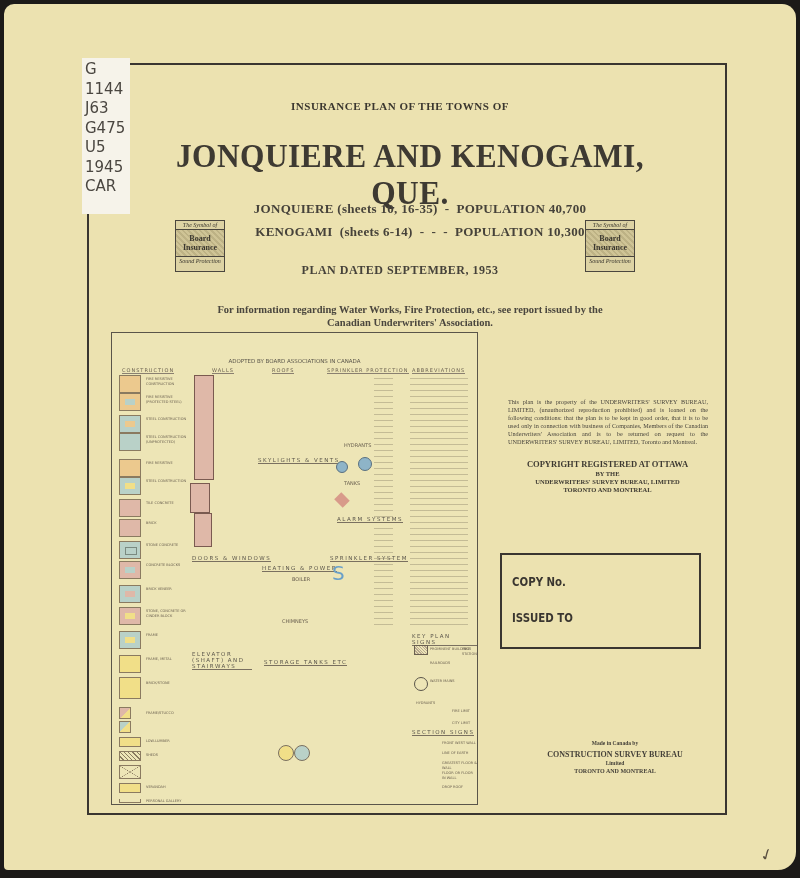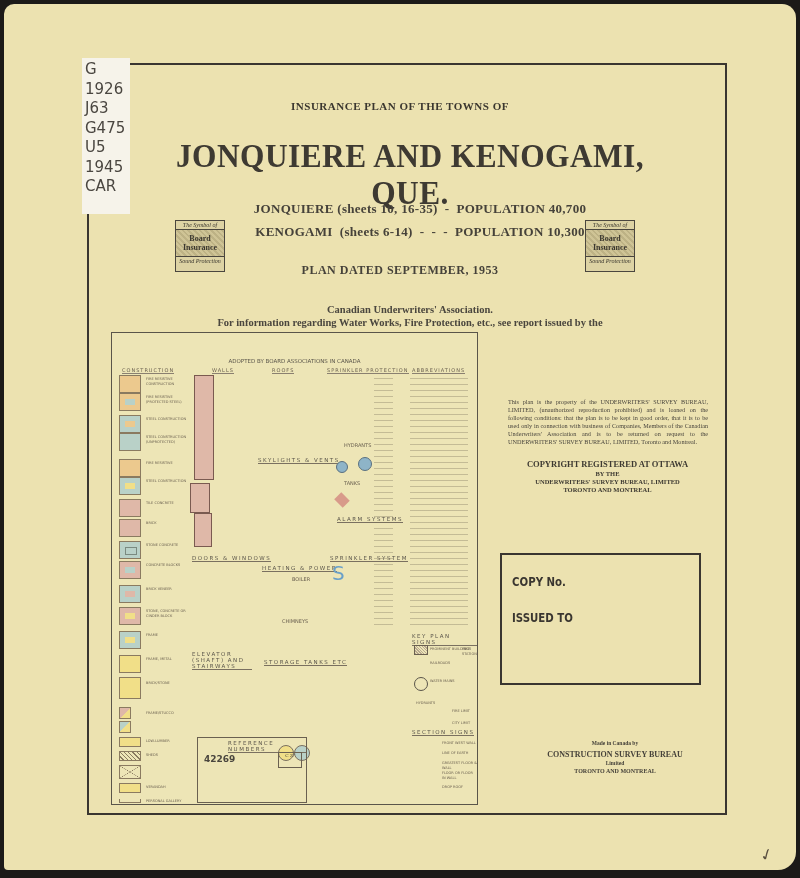--- a/index.html
+++ b/index.html
@@ -19,51 +19,51 @@
   .key { position:absolute; left:111px; top:332px; width:367px; height:473px; border:1.5px solid #5a554a; box-sizing:border-box; background:#ede5b6; }
   .key-title { position:absolute; top:8px; left:0; width:100%; text-align:center; font-family:"DejaVu Sans", sans-serif; font-size:13px; color:#3e3a32; }
   .key-sub { position:absolute; top:25px; left:0; width:100%; text-align:center; font-family:"DejaVu Sans", sans-serif; font-size:5.5px; color:#5a554a; }
   .col-h { position:absolute; top:34px; font-size:5px; color:#6a6050; letter-spacing:1px; border-bottom:1px solid #8a8070; font-family:"DejaVu Sans", sans-serif; }
   .sw { position:absolute; width:22px; height:18px; border:1px solid #8a7a60; box-sizing:border-box; }
   .sw i { position:absolute; left:5px; top:5px; width:10px; height:6px; display:block; }
   .tiny { position:absolute; font-size:3.5px; color:#6a6050; font-family:"DejaVu Sans", sans-serif; line-height:4.5px; }
   .sect { position:absolute; font-size:5.5px; color:#5a554a; letter-spacing:1.5px; font-family:"DejaVu Sans", sans-serif; border-bottom:1px solid #7a7060; }
   .notice { position:absolute; left:508px; top:398px; width:200px; font-size:6.2px; color:#4a463e; line-height:8.1px; text-align:justify; }
   .copyright { position:absolute; left:500px; width:215px; text-align:center; color:#3e3a32; font-weight:bold; }
-  .copybox { position:absolute; left:500px; top:553px; width:201px; height:132px; border:2px solid #3a3630; box-sizing:border-box; }
+  .copybox { position:absolute; left:500px; top:553px; width:201px; height:96px; border:2px solid #3a3630; box-sizing:border-box; }
   .copybox span { position:absolute; left:10px; font-family:"DejaVu Sans", sans-serif; font-weight:bold; font-size:12px; color:#3a3630; transform:scaleX(0.85); transform-origin:left; }
   .made { position:absolute; left:500px; width:230px; text-align:center; color:#46423a; font-weight:bold; }
   .check { position:absolute; left:760px; top:845px; font-size:16px; color:#5a5040; transform:rotate(-20deg); }
   .wall-col { position:absolute; left:193px; background:#dfb8a8; border:1px solid #7a5a50; box-sizing:border-box; }
 </style>
 </head>
 <body>
 
 <div class="sheet"></div>
 
 <div class="frame"></div>
 
 <div class="callno">
   <div>G</div>
-  <div>1926</div>
+  <div>1144</div>
   <div>J63</div>
   <div>G475</div>
   <div>U5</div>
   <div>1945</div>
   <div>CAR</div>
 </div>
 
 <div class="title-small">INSURANCE PLAN OF THE TOWNS OF</div>
 <div class="title-main">JONQUIERE AND KENOGAMI, QUE.</div>
 <div class="pop" style="top:201px;">JONQUIERE (sheets 10, 16-35)  -  POPULATION 40,700</div>
 <div class="pop" style="top:224px;">KENOGAMI  (sheets 6-14)  -  -  -  POPULATION 10,300</div>
 <div class="dated">PLAN DATED SEPTEMBER, 1953</div>
 <div class="info">
+  <div>For information regarding Water Works, Fire Protection, etc., see report issued by the</div>
   <div>Canadian Underwriters' Association.</div>
-  <div>For information regarding Water Works, Fire Protection, etc., see report issued by the</div>
 </div>
 
 <div class="badge" style="left:175px; top:220px;">
   <div class="t">The Symbol of</div>
   <div class="m">Board Insurance</div>
   <div class="b">Sound Protection</div>
 </div>
 <div class="badge" style="left:585px; top:220px;">
   <div class="t">The Symbol of</div>
   <div class="m">Board Insurance</div>
@@ -175,25 +175,20 @@
   <div class="tiny" style="left:340px; top:388px;">CITY LIMIT</div>
 
   <div class="tiny" style="left:330px; top:408px;">FRONT WEST WALL</div>
   <div class="tiny" style="left:330px; top:418px;">LINE OF EARTH</div>
   <div class="tiny" style="left:330px; top:428px;">GREATEST FLOOR &amp; WALL</div>
   <div class="tiny" style="left:330px; top:438px; width:34px;">FLOOR OR FLOOR IN WALL</div>
   <div class="tiny" style="left:330px; top:452px;">DROP ROOF</div>
 
   <div style="position:absolute; left:262px; top:42px; width:94px; height:250px; background:repeating-linear-gradient(to bottom,transparent 0 3px,rgba(120,110,90,0.35) 3px 4px,transparent 4px 6px); -webkit-mask:linear-gradient(to right,#000 0 20%,transparent 20% 38%,#000 38% 100%);"></div>
 
-  <div style="position:absolute; left:85px; top:404px; width:108px; height:64px; border:1px solid #6a6050;">
-    <div class="sect" style="left:30px; top:2px;">REFERENCE NUMBERS</div>
-    <div style="position:absolute; left:6px; top:16px; font-family:'DejaVu Sans',sans-serif; font-weight:bold; font-size:9px; color:#4a463e;">42269</div>
-    <div style="position:absolute; left:80px; top:14px; width:22px; height:14px; border:1px solid #6a6050; font-size:5px; text-align:center; color:#4a463e;">C 27</div>
-  </div>
 </div>
 
 <div class="notice">This plan is the property of the UNDERWRITERS' SURVEY BUREAU, LIMITED, (unauthorized reproduction prohibited) and is loaned on the following conditions: that the plan is to be kept in good order, that it is to be used only in connection with business of Companies, Members of the Canadian Underwriters' Association and is to be returned on request to the UNDERWRITERS' SURVEY BUREAU, LIMITED, Toronto and Montreal.</div>
 
 <div class="copyright" style="top:459px; font-size:8.5px;">COPYRIGHT REGISTERED AT OTTAWA</div>
 <div class="copyright" style="top:470px; font-size:6.5px;">BY THE</div>
 <div class="copyright" style="top:478px; font-size:6.5px;">UNDERWRITERS' SURVEY BUREAU, LIMITED</div>
 <div class="copyright" style="top:486px; font-size:6.5px;">TORONTO AND MONTREAL</div>
 
 <div class="copybox">

